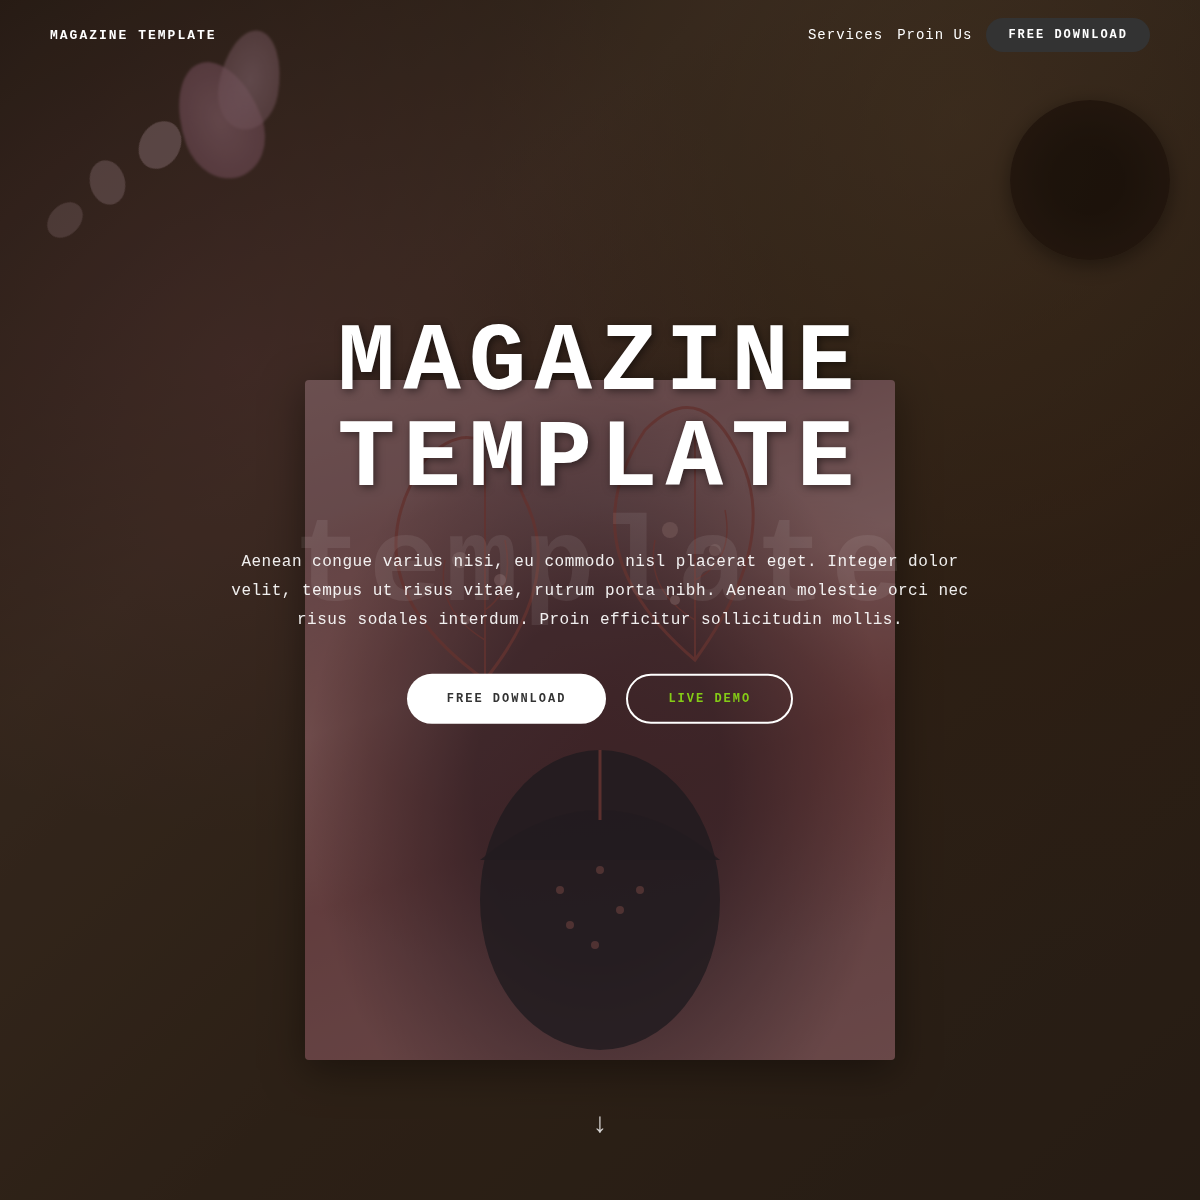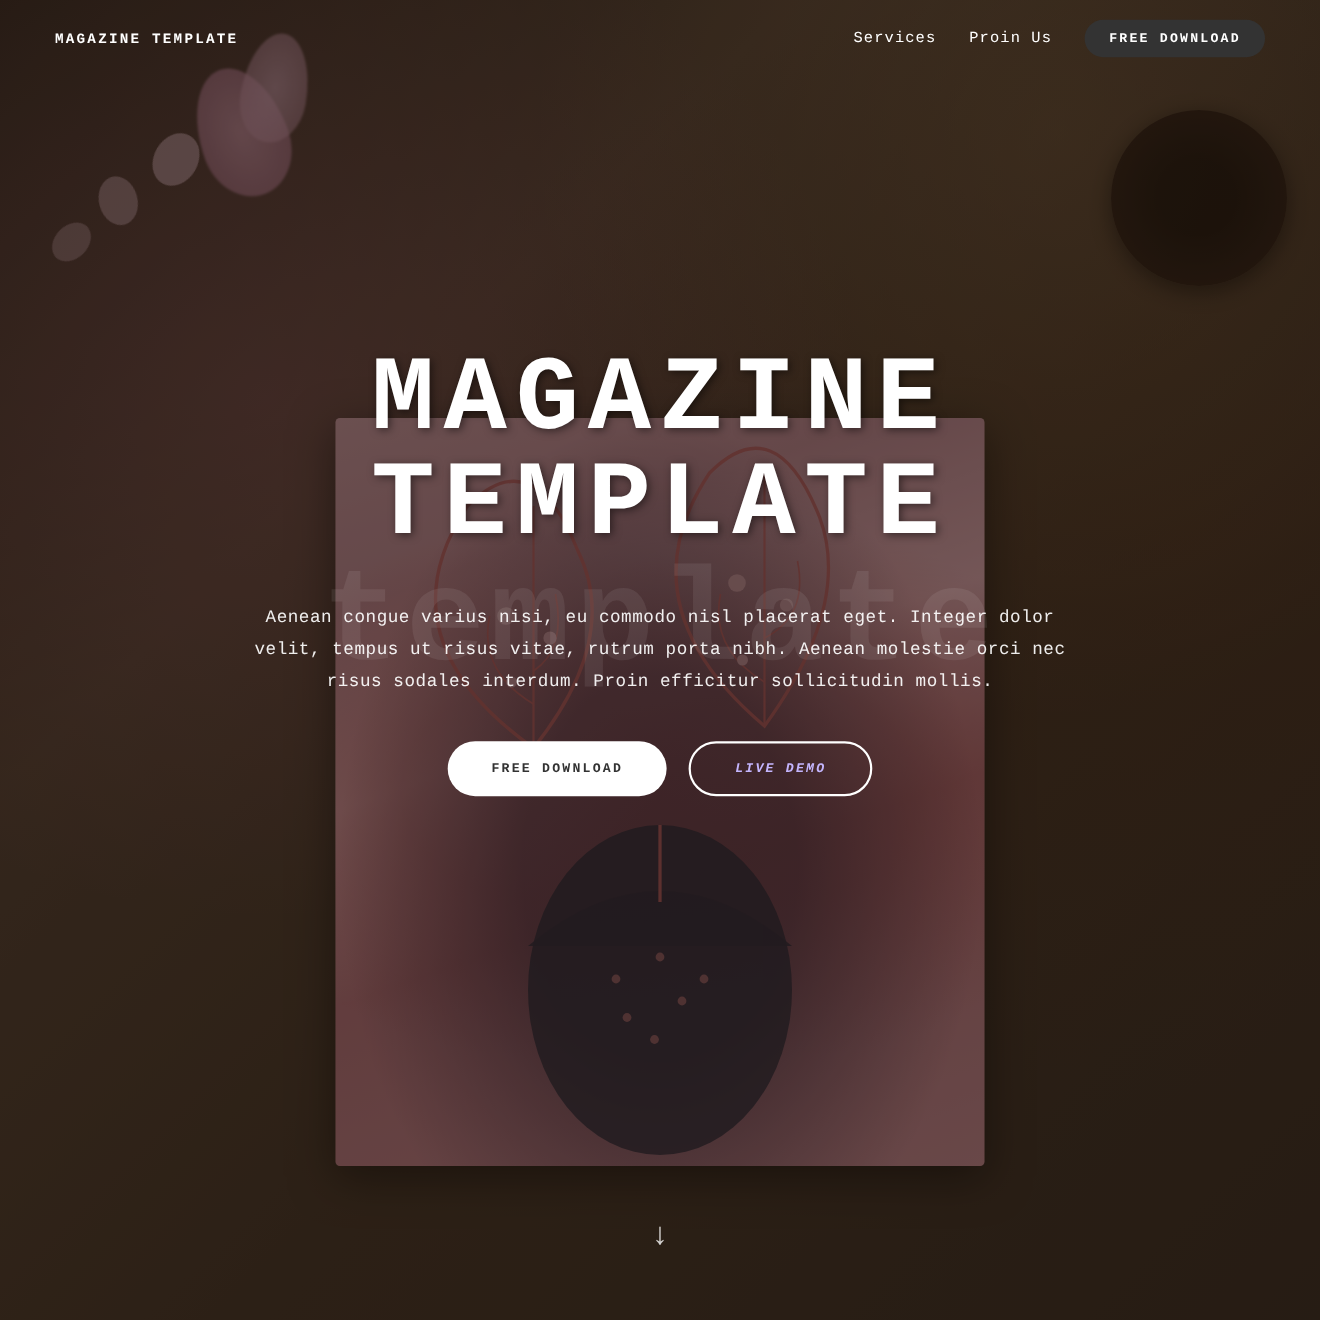--- a/index.html
+++ b/index.html
@@ -145,21 +145,21 @@
       color: white;
       font-size: 13px;
       font-weight: bold;
       letter-spacing: 2px;
       text-transform: uppercase;
     }
 
     .nav-right {
       display: flex;
       align-items: center;
-      gap: 30px;
+      gap: 14px;
     }
 
     .nav-link {
       color: white;
       font-size: 14px;
       letter-spacing: 1px;
       text-decoration: none;
       cursor: pointer;
       font-family: 'Courier New', Courier, monospace;
     }
@@ -228,31 +228,30 @@
       font-size: 12px;
       font-weight: bold;
       letter-spacing: 2px;
       cursor: pointer;
       text-transform: uppercase;
       font-family: 'Courier New', Courier, monospace;
     }
 
     .btn-demo {
       background: transparent;
-      color: #c4b5fd;
+      color: #84cc16;
       border: 2px solid white;
       padding: 16px 40px;
       border-radius: 30px;
       font-size: 12px;
       font-weight: bold;
       letter-spacing: 2px;
       cursor: pointer;
       text-transform: uppercase;
       font-family: 'Courier New', Courier, monospace;
-      font-style: italic;
     }
 
     
     .scroll-arrow {
       position: absolute;
       bottom: 60px;
       left: 50%;
       transform: translateX(-50%);
       z-index: 10;
       color: white;

